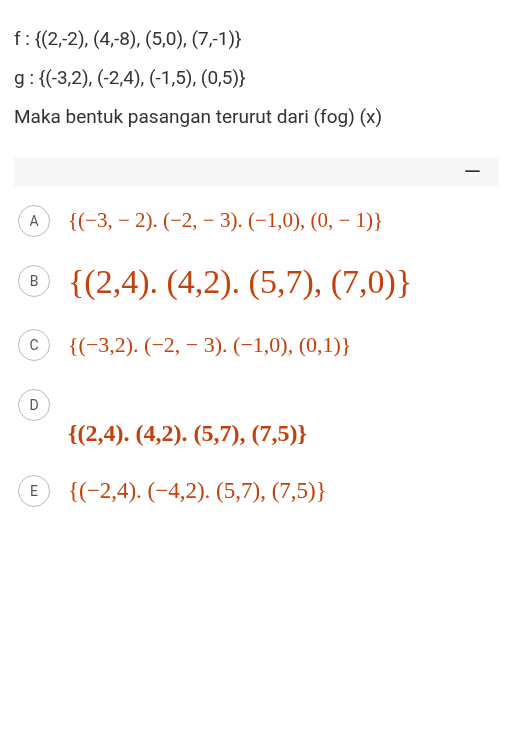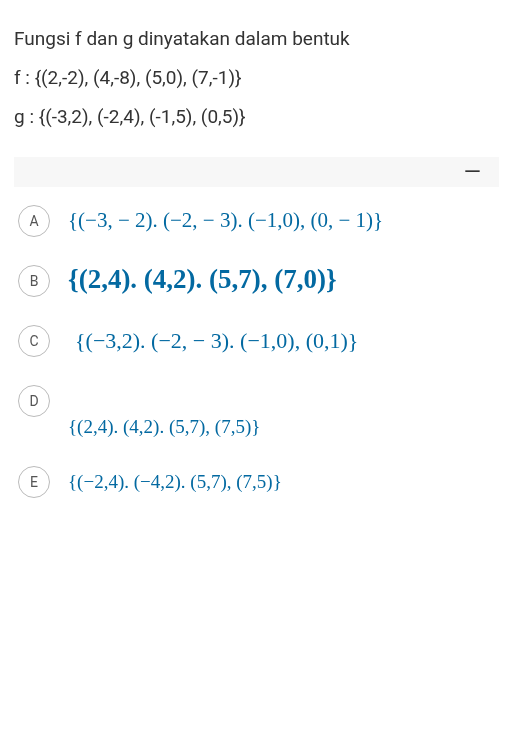--- a/index.html
+++ b/index.html
@@ -56,58 +56,57 @@
       display: flex;
       align-items: center;
       justify-content: center;
       font-size: 14px;
       color: #555;
       margin-right: 18px;
       background: #fff;
     }
     .option-text {
       font-family: 'Times New Roman', Times, serif;
-      color: #0369a1;
+      color: #c2410c;
       white-space: nowrap;
     }
     .option-a .option-text {
       font-size: 21px;
     }
     .option-b .option-text {
-      font-size: 27px;
-      font-weight: 700;
+      font-size: 34px;
+      font-weight: 400;
     }
     .option-c .option-text {
       font-size: 22px;
-      margin-left: 7px;
     }
     .option-d .option-text {
-      font-size: 19px;
-      font-weight: 400;
+      font-size: 24px;
+      font-weight: 700;
       margin-top: 33px;
     }
     .option-e .option-text {
-      font-size: 19px;
+      font-size: 23px;
     }
     .option-b, .option-d {
       margin-bottom: 28px;
     }
     .option-b .option-letter,
     .option-d .option-letter {
       align-self: flex-start;
       margin-top: 2px;
     }
   </style>
 </head>
 <body>
 
 <div class="question-text">
-  <p>Fungsi f dan g dinyatakan dalam bentuk</p>
   <p>f : {(2,-2), (4,-8), (5,0), (7,-1)}</p>
   <p>g : {(-3,2), (-2,4), (-1,5), (0,5)}</p>
+  <p>Maka bentuk pasangan terurut dari (fog) (x)</p>
 </div>
 
 <div class="answers-container">
   <div class="collapse-bar">
     <span class="minus-icon">—</span>
   </div>
 
   <div class="option-row option-a">
     <div class="option-letter">A</div>
     <div class="option-text">{(−3, − 2). (−2, − 3). (−1,0), (0, − 1)}</div>

